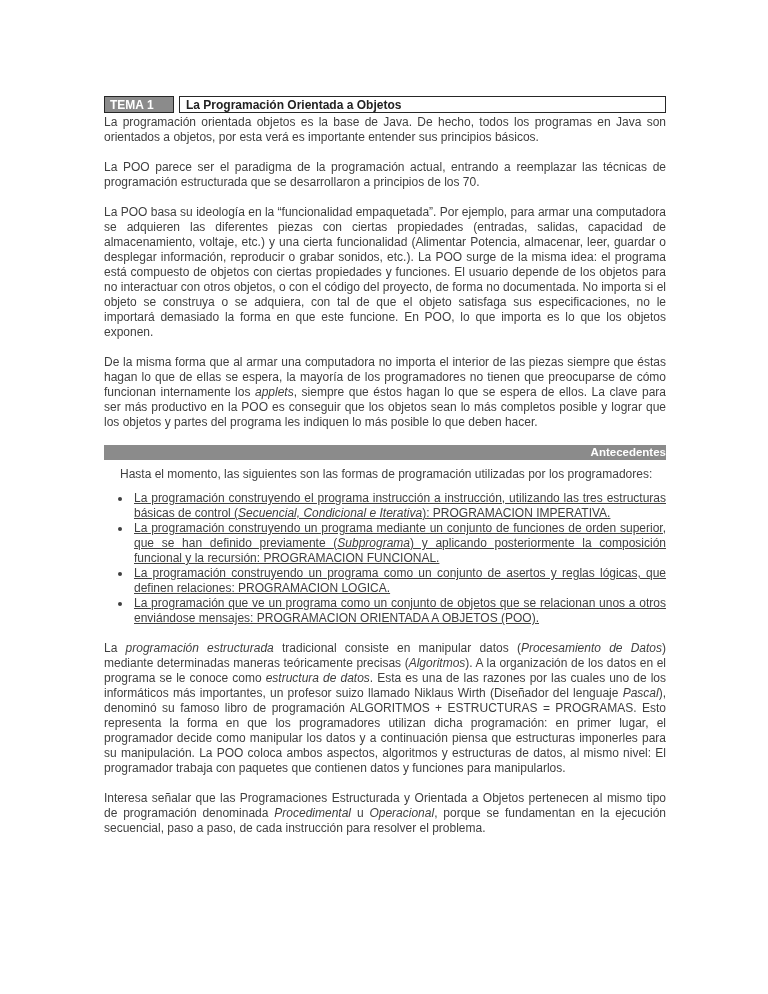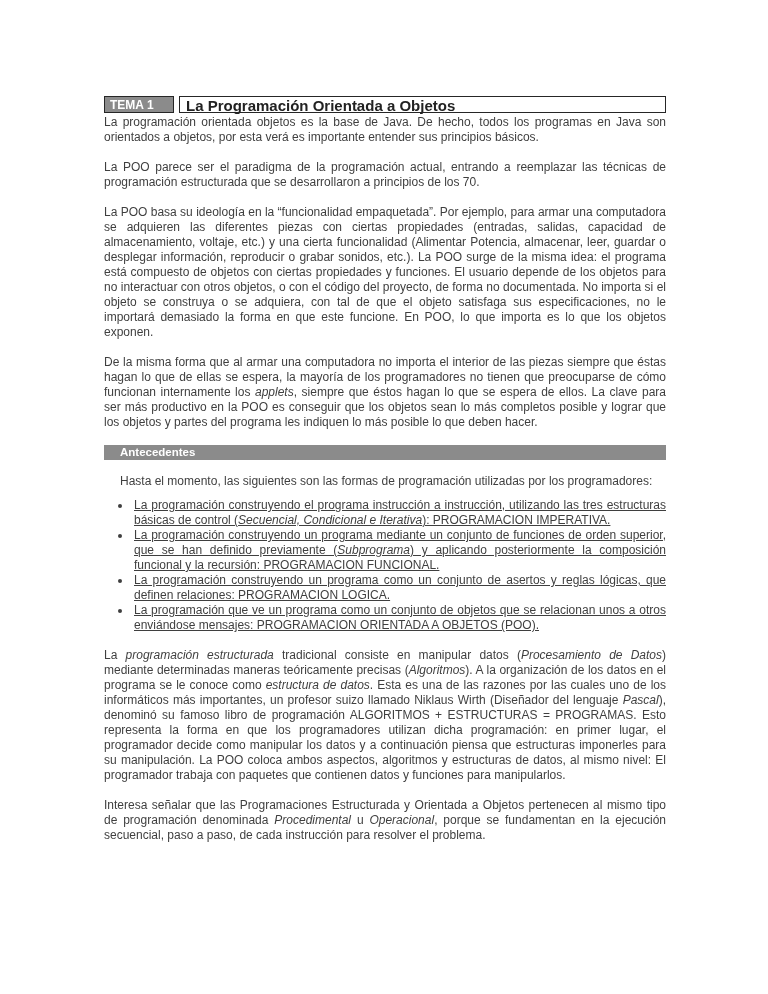--- a/index.html
+++ b/index.html
@@ -38,43 +38,43 @@
     font-weight: bold;
     font-size: 12px;
     line-height: 15px;
     padding: 1px 4px 1px 5px;
     border: 1px solid var(--color-border, #262626);
     box-sizing: border-box;
   }
   .title-cell {
     flex: 1;
     font-weight: bold;
-    font-size: 15px;
+    font-size: 12px;
     line-height: 15px;
     color: #222222;
     padding: 1px 6px;
     border: 1px solid var(--color-border, #262626);
     box-sizing: border-box;
     background: #ffffff;
   }
   p.para {
     margin: 0 0 15px 0;
   }
   p.lead {
     margin: 0 0 9px 16px;
   }
   .section-bar {
     background: var(--color-bar_gray, #8b8b8b);
     color: #ffffff;
     font-weight: bold;
     font-size: 11.5px;
     line-height: 13px;
-    padding: 1px 16px;
-    margin: 0 0 14px 0;
-    text-align: left;
+    padding: 1px 0;
+    margin: 0 0 7px 0;
+    text-align: right;
   }
   ul.bullets {
     margin: 8px 0 15px 0;
     padding: 0 0 0 28px;
     list-style: disc outside;
     text-decoration: underline;
   }
   ul.bullets li {
     text-align: justify;
     padding-left: 2px;

